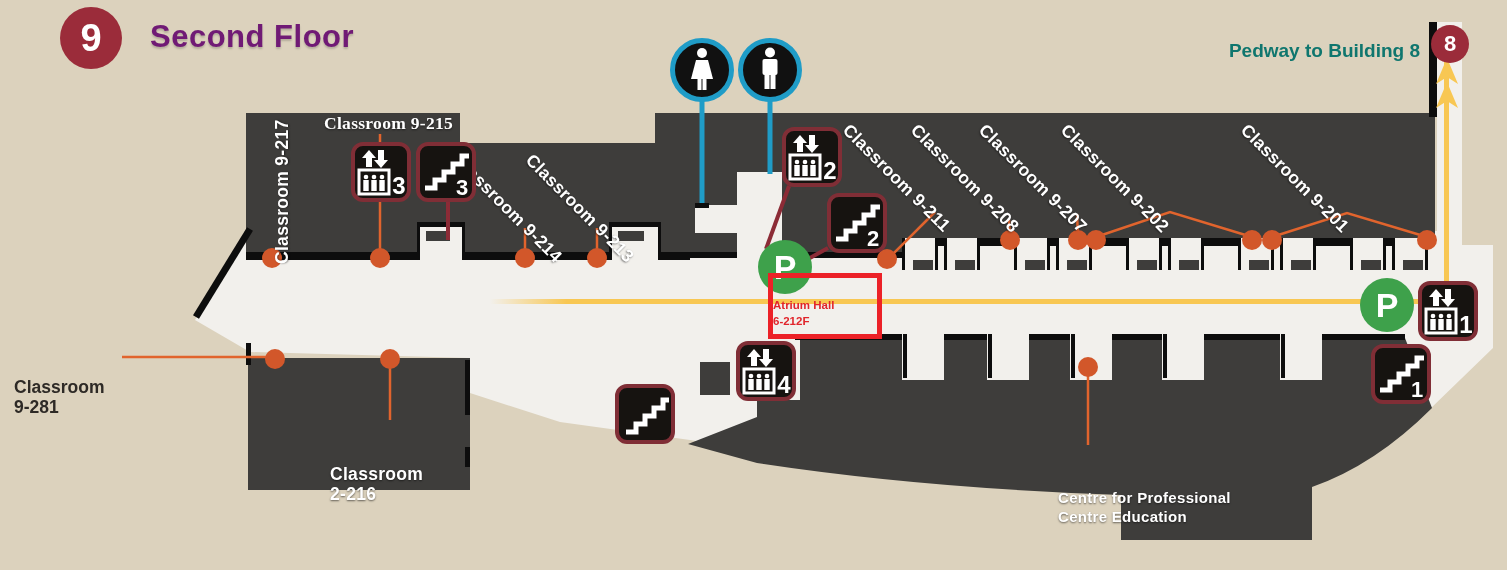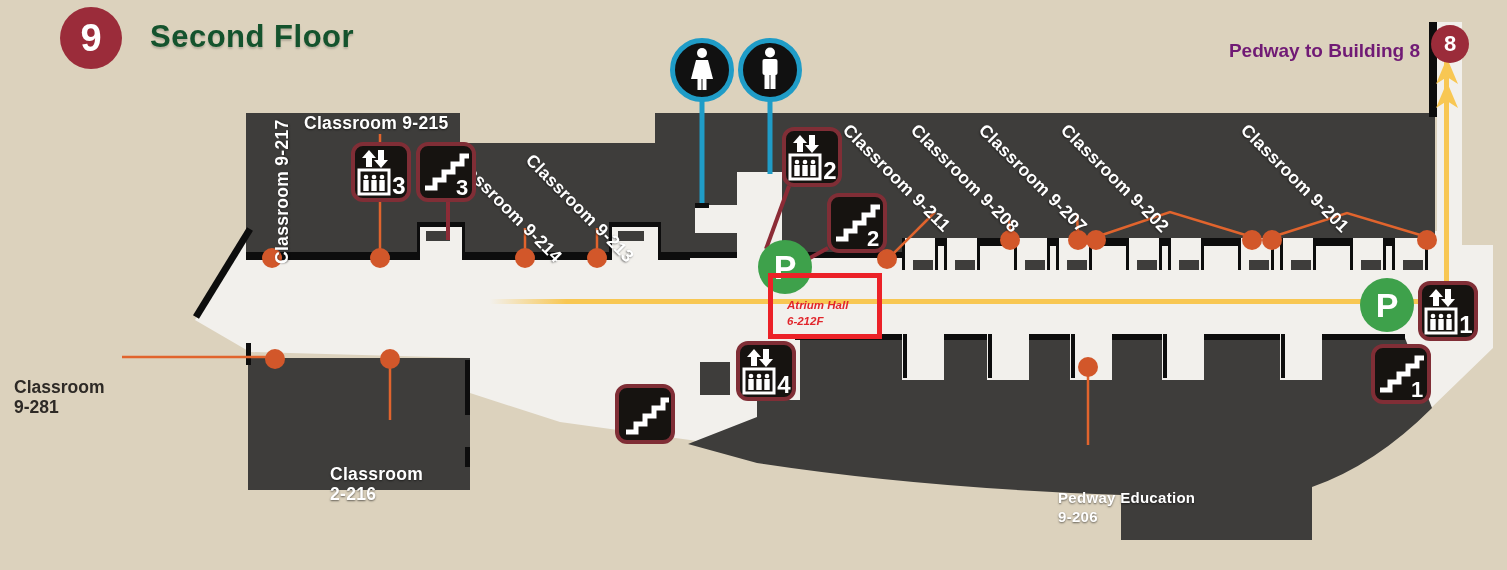--- a/index.html
+++ b/index.html
@@ -6,33 +6,33 @@
   .stage{position:relative;width:1507px;height:570px;overflow:hidden;background:#dcd2bd;}
   .stage svg.map{position:absolute;left:0;top:0;z-index:1;}
   .lbl{position:absolute;z-index:3;font-weight:bold;white-space:pre;}
   .lbl.white{color:#ffffff;text-shadow:0 1px 2px rgba(0,0,0,.55);font-size:17.5px;letter-spacing:.3px;}
   .lbl.dark{color:#2e2a26;font-size:17.5px;}
   .diag{transform:rotate(45deg);transform-origin:0 0;}
   .vert{transform:rotate(-90deg);transform-origin:0 0;}
   .rightal{text-align:left;line-height:20px;}
   .badge{position:absolute;z-index:4;background:#9b2c3a;color:#fff;border-radius:50%;
          display:flex;align-items:center;justify-content:center;font-weight:bold;}
-  .title{position:absolute;z-index:4;color:#14532d;font-size:31px;font-weight:bold;
+  .title{position:absolute;z-index:4;color:#701a75;font-size:31px;font-weight:bold;
          letter-spacing:.5px;text-shadow:0 2px 2px rgba(0,0,0,.18);}
-  .pedway{position:absolute;z-index:4;color:#701a75;font-size:19px;font-weight:bold;
+  .pedway{position:absolute;z-index:4;color:#0f766e;font-size:19px;font-weight:bold;
           width:260px;text-align:right;}
   .ticon{position:absolute;z-index:5;width:60px;height:60px;background:#161310;
          border:4px solid #802e36;border-radius:12px;box-sizing:border-box;}
   .ticon svg{position:absolute;left:0;top:0;}
   .wash{position:absolute;z-index:5;width:64px;height:64px;background:#111;border:5px solid #1f9cc7;
         border-radius:50%;box-sizing:border-box;}
   .pcirc{position:absolute;z-index:4;width:54px;height:54px;border-radius:50%;background:#3ea14b;
          color:#fff;font-weight:bold;font-size:34px;display:flex;align-items:center;justify-content:center;}
   .annot{position:absolute;z-index:8;left:768px;top:273px;width:114px;height:66px;
-         border:5px solid #ec2127;box-sizing:border-box;padding:20px 0 0 14px;font-style:italic;}
+         border:5px solid #ec2127;box-sizing:border-box;padding:20px 0 0 0;}
   .annot div{color:#e1252b;font-size:11.5px;font-weight:bold;line-height:15.5px;}
 </style>
 </head>
 <body>
 
 <div class="stage">
 
 <svg class="map" width="1507" height="570" viewBox="0 0 1507 570">
   <defs>
     <linearGradient id="yfade" x1="0" y1="0" x2="1" y2="0">
@@ -206,37 +206,37 @@
   </g>
 </svg>
 
 <div class="badge" style="left:60px;top:7px;width:62px;height:62px;font-size:38px;">9</div>
 <div class="title" style="left:150px;top:19px;">Second Floor</div>
 
 <div class="pedway" style="left:1160px;top:40px;">Pedway to Building 8</div>
 <div class="badge" style="left:1431px;top:25px;width:38px;height:38px;font-size:22px;">8</div>
 
 <div class="lbl white vert" style="left:272px;top:264px;">Classroom 9-217</div>
-<div class="lbl white" style="left:304px;top:113px;">Classroom 9-215</div>
+<div class="lbl white" style="left:324px;top:113px;font-family:Liberation Serif, serif;">Classroom 9-215</div>
 <div class="lbl white diag" style="left:464px;top:150px;">Classroom 9-214</div>
 <div class="lbl white diag" style="left:536px;top:150px;">Classroom 9-213</div>
 <div class="lbl white diag" style="left:853px;top:120px;">Classroom 9-211</div>
 <div class="lbl white diag" style="left:921px;top:120px;">Classroom 9-208</div>
 <div class="lbl white diag" style="left:989px;top:120px;">Classroom 9-207</div>
 <div class="lbl white diag" style="left:1071px;top:120px;">Classroom 9-202</div>
 <div class="lbl white diag" style="left:1251px;top:120px;">Classroom 9-201</div>
 
 <div class="lbl dark rightal" style="left:14px;top:337px;width:112px;">
   <div>Classroom</div><div>9-281</div>
 </div>
 <div class="lbl white rightal" style="left:330px;top:424px;width:125px;">
   <div>Classroom</div><div>2-216</div>
 </div>
 <div class="lbl white rightal" style="left:1058px;top:452px;width:186px;font-size:15px;line-height:18.5px;">
-  <div>Pedway Education</div><div>9-206</div>
+  <div>Centre for Professional</div><div>Centre Education</div>
 </div>
 
 <div class="wash" style="left:670px;top:38px;">
   <svg width="54" height="54" viewBox="0 0 54 54">
     <circle cx="27" cy="10" r="5" fill="#fff"></circle>
     <path d="M21,17 L33,17 L38,36 L16,36 Z" fill="#fff"></path>
     <rect x="22.5" y="36" width="4" height="11" fill="#fff"></rect>
     <rect x="27.5" y="36" width="4" height="11" fill="#fff"></rect>
   </svg>
 </div>

